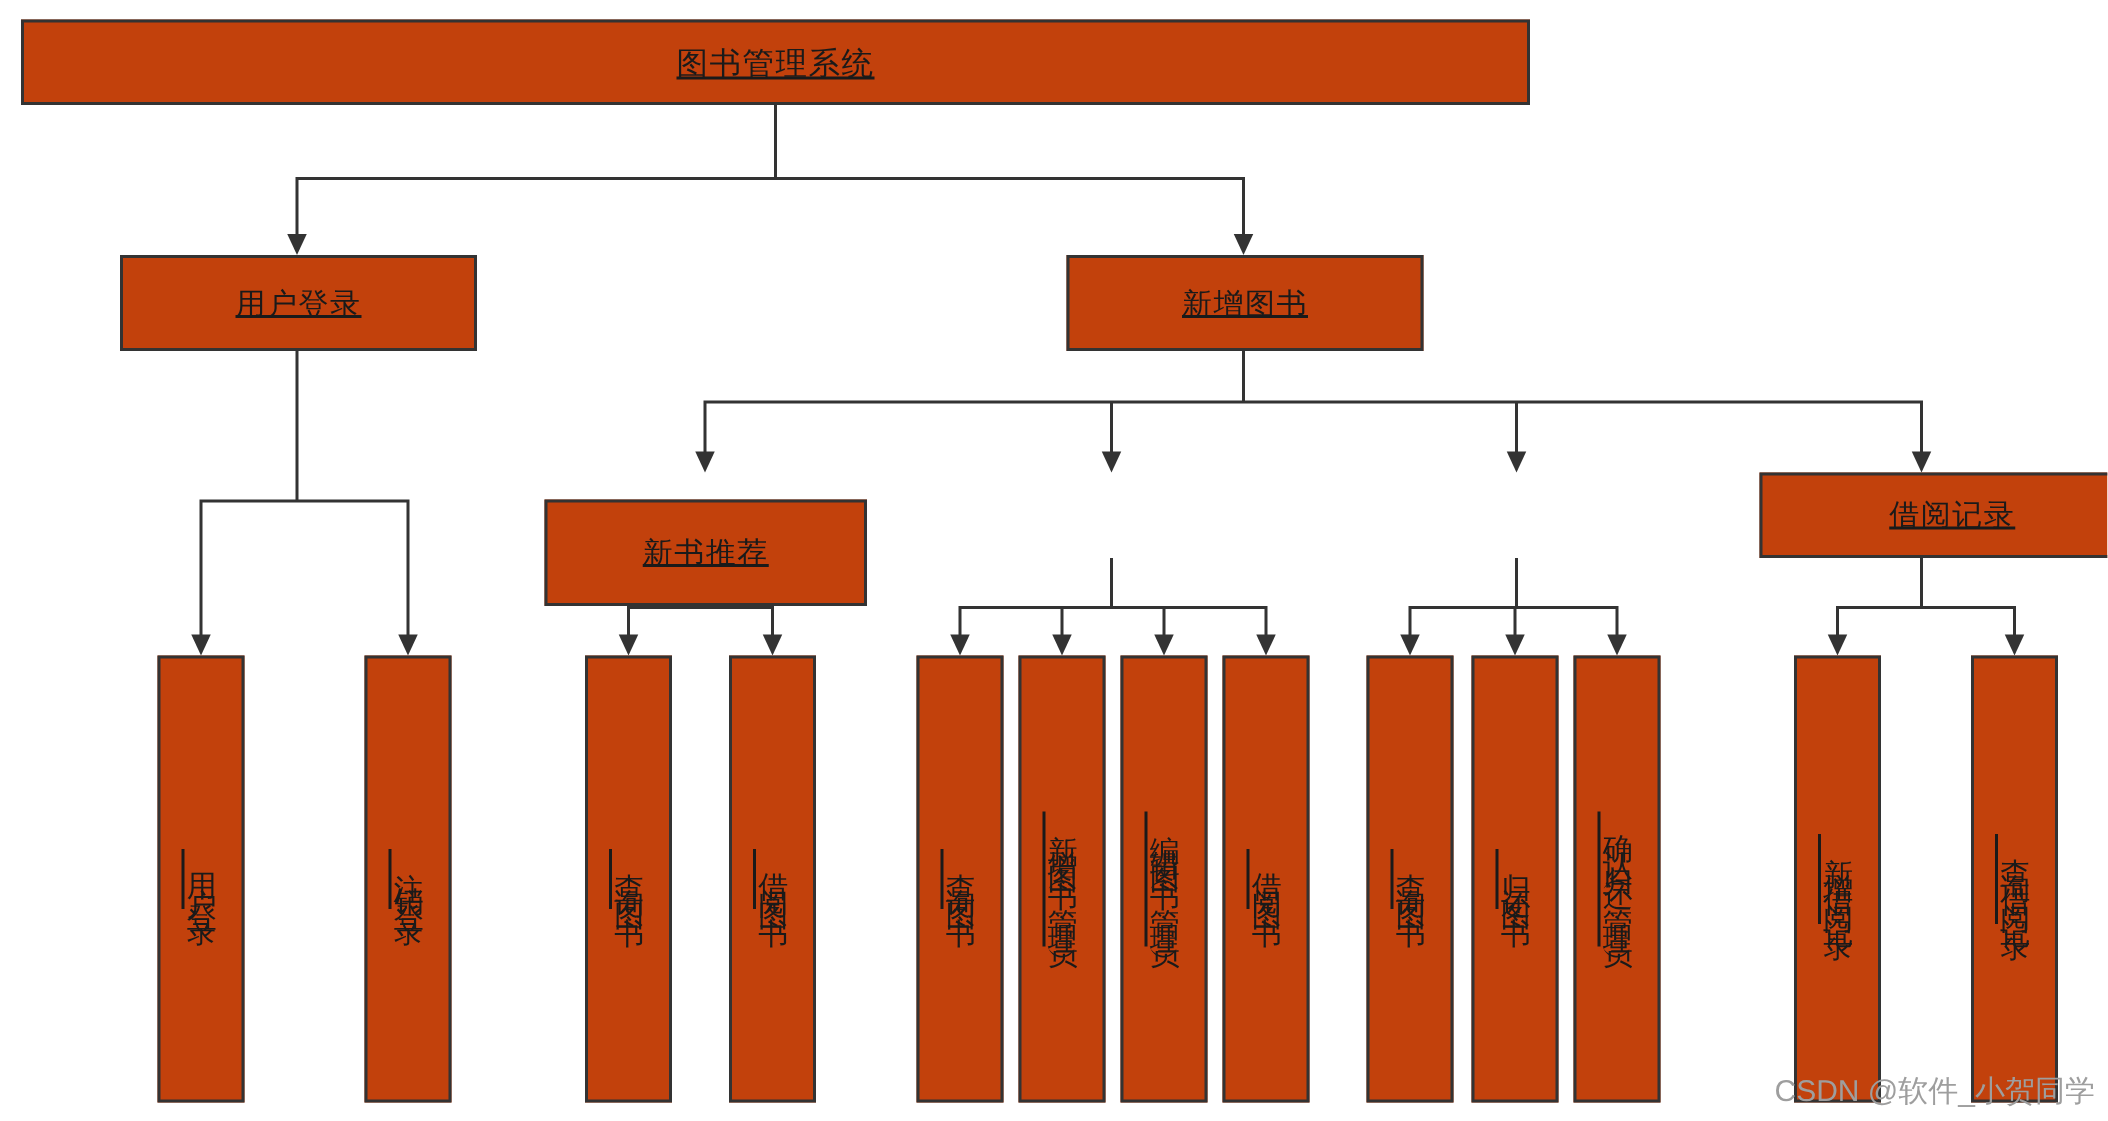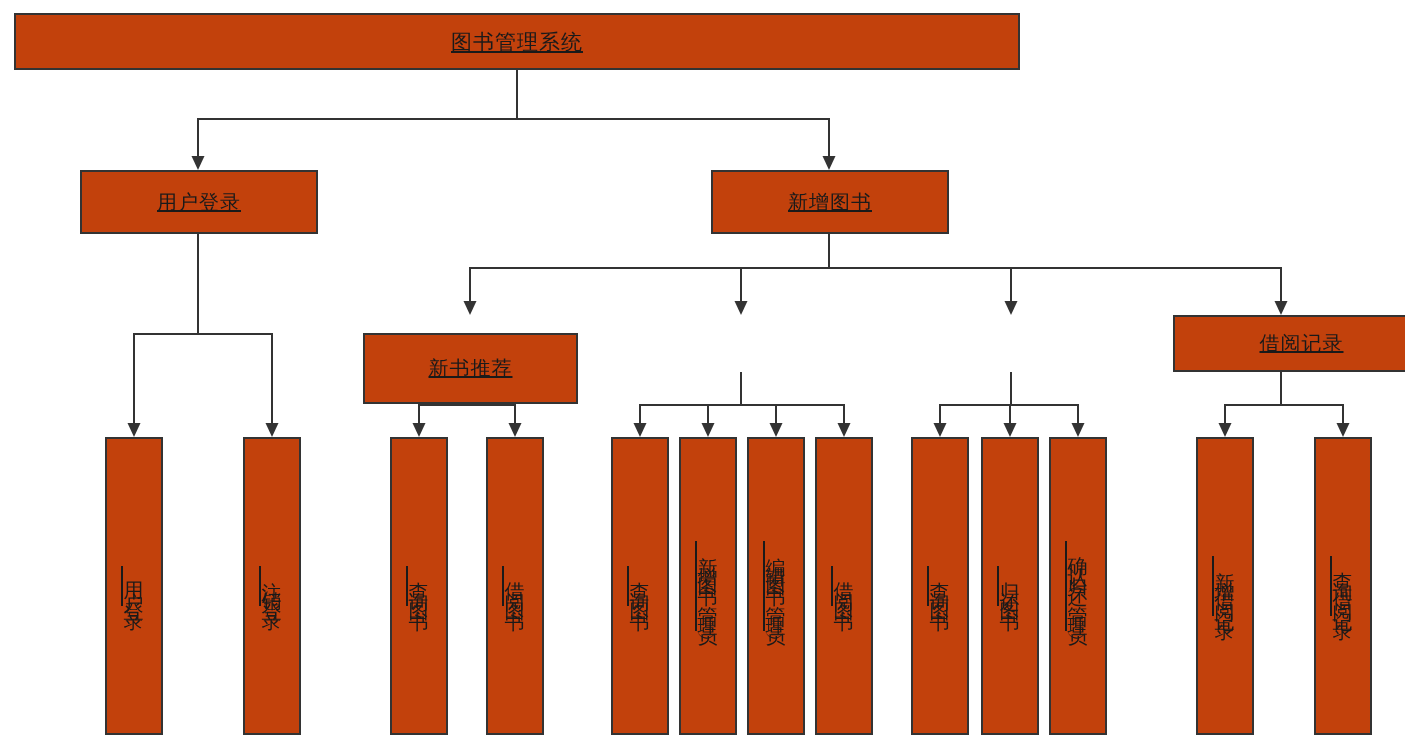--- a/index.html
+++ b/index.html
@@ -146,14 +146,15 @@
     <span>确认归还（管理员）</span>
   </div>
 
   <div class="node node-v" style="left:1196px; top:437px; width:58px; height:298px">
     <span>新增借阅记录</span>
   </div>
   <div class="node node-v" style="left:1314px; top:437px; width:58px; height:298px">
     <span>查询借阅记录</span>
   </div>
 
+  <div class="watermark">CSDN @软件_小贺同学</div>
 
 </div>
 
 </body></html>

